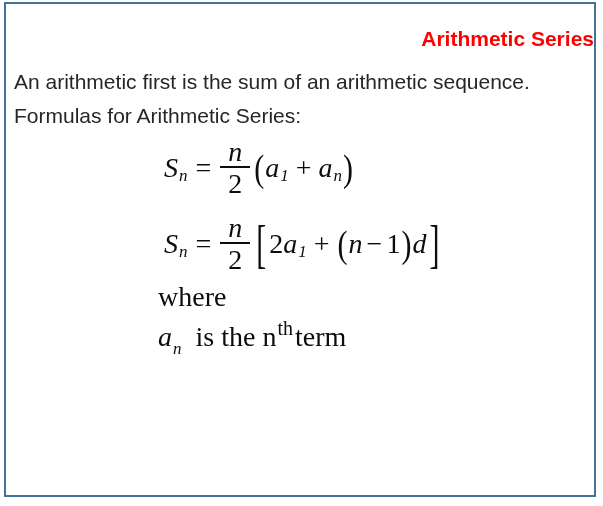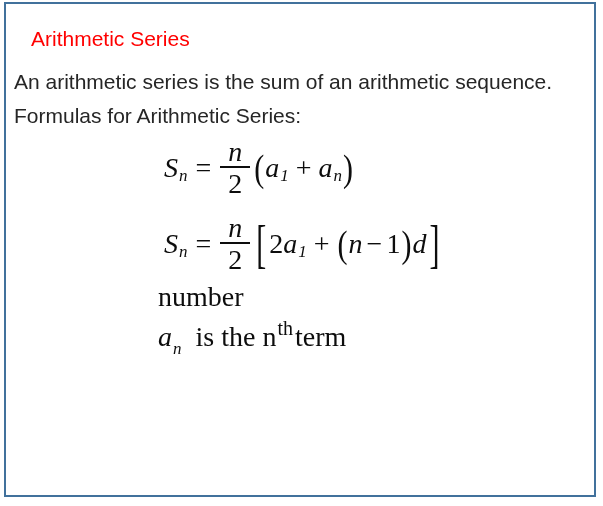--- a/index.html
+++ b/index.html
@@ -18,26 +18,25 @@
   }
   .frame {
     position: absolute;
     left: 4px; top: 2px;
     width: 592px; height: 495px;
     border: 2px solid var(--border);
     background: #ffffff;
   }
   .title {
     margin-top: 22px;
-    text-align: left;
+    text-align: right;
     font-size: 21px;
-    font-weight: normal;
+    font-weight: bold;
     color: var(--title);
     line-height: 26px;
-    padding-left: 25px;
   }
   .para {
     margin-left: 8px;
     font-size: 21px;
     line-height: 26px;
     color: var(--text);
     white-space: nowrap;
   }
   .intro { margin-top: 17px; }
   .formulas-heading { margin-top: 8px; }
@@ -117,21 +116,21 @@
   .def-line .desc { font-style: normal; margin-left: 7px; }
   .def-line .desc2 { font-style: normal; margin-left: 2px; }
 </style>
 </head>
 <body>
 
 <div class="frame">
 
   <div class="title">Arithmetic Series</div>
 
-  <div class="para intro">An arithmetic series is the sum of an arithmetic sequence.</div>
+  <div class="para intro">An arithmetic first is the sum of an arithmetic sequence.</div>
 
   <div class="para formulas-heading">Formulas for Arithmetic Series:</div>
 
   <div class="formula formula1 math">
     <span class="it">S</span>
       <span class="msub">n</span>
     <span class="eq">=</span>
     <span class="frac">
       <span class="num">n</span>
       <span class="den">2</span>
@@ -160,21 +159,21 @@
     <span class="plus">+</span>
     <span class="paren">(</span>
     <span class="it">n</span>
     <span class="minus">−</span>
     <span class="rm">1</span>
     <span class="paren">)</span>
     <span class="it">d</span>
     <span class="bracket">]</span>
   </div>
 
-  <div class="where math">number</div>
+  <div class="where math">where</div>
 
 
   <div class="def-line math">
     <span class="sym">a</span><span class="msub">n</span>
     <span class="desc">is the n</span><span class="msup">th</span><span class="desc2">term</span>
   </div>
 
 
 
 </div>

